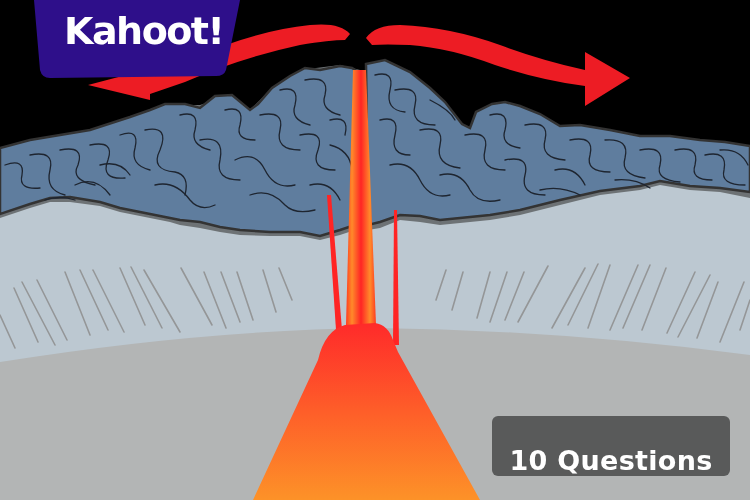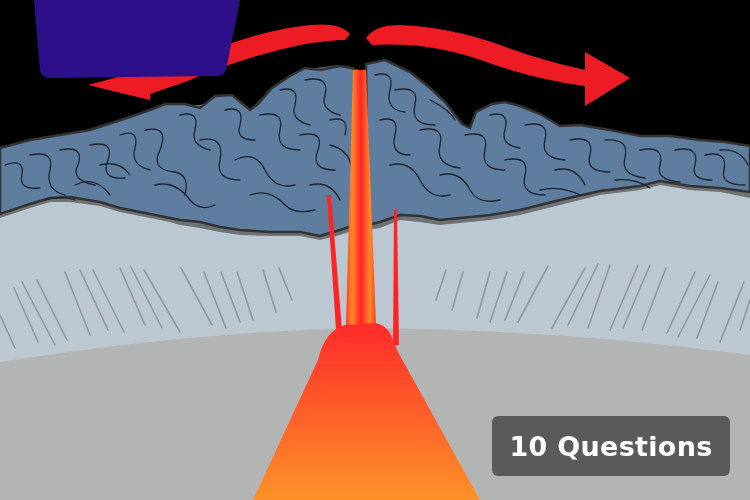--- a/index.html
+++ b/index.html
@@ -10,21 +10,21 @@
   }
   .kahoot-badge svg { position: absolute; left: 0; top: 0; }
   .kahoot-logo-text {
     position: absolute; left: 30px; top: 6px; width: 150px; height: 50px;
     color: #ffffff; font-family: "DejaVu Sans", sans-serif; font-weight: bold;
     font-size: 38px; letter-spacing: -1.5px; line-height: 50px; text-align: center;
   }
   .questions-badge {
     position: absolute; left: 492px; top: 416px; width: 238px; height: 60px;
     background: #595a5a; border-radius: 6px;
-    display: flex; align-items: center; justify-content: center;
+    display: flex; align-items: flex-end; justify-content: center;
   }
   .questions-badge span {
     color: #ffffff; font-family: "DejaVu Sans", sans-serif; font-weight: bold;
     font-size: 27px; letter-spacing: 0.3px;
   }
 </style>
 </head>
 <body>
 
 <svg id="scene" width="750" height="500" viewBox="0 0 750 500" xmlns="http://www.w3.org/2000/svg">
@@ -160,17 +160,18 @@
 
   <g fill="#ed1c24">
     <path d="M366,38 Q375,25 400,25 Q450,27 500,45 Q540,60 585,70 L585,52 L630,78 L585,106 L585,86 Q540,80 495,65 Q450,48 410,45 Q385,44 372,45 Z"></path>
   </g>
 </svg>
 
 <div class="kahoot-badge">
   <svg width="206" height="78" viewBox="0 0 206 78">
     <path d="M0,0 L206,0 L192,70 Q190,76 182,76 L16,78 Q8,78 6,70 Z" fill="#2e0f8a"></path>
   </svg>
+  <div class="kahoot-logo-text">Kahoot!</div>
 </div>
 
 <div class="questions-badge">
   <span>10 Questions</span>
 </div>
 
 </body></html>

